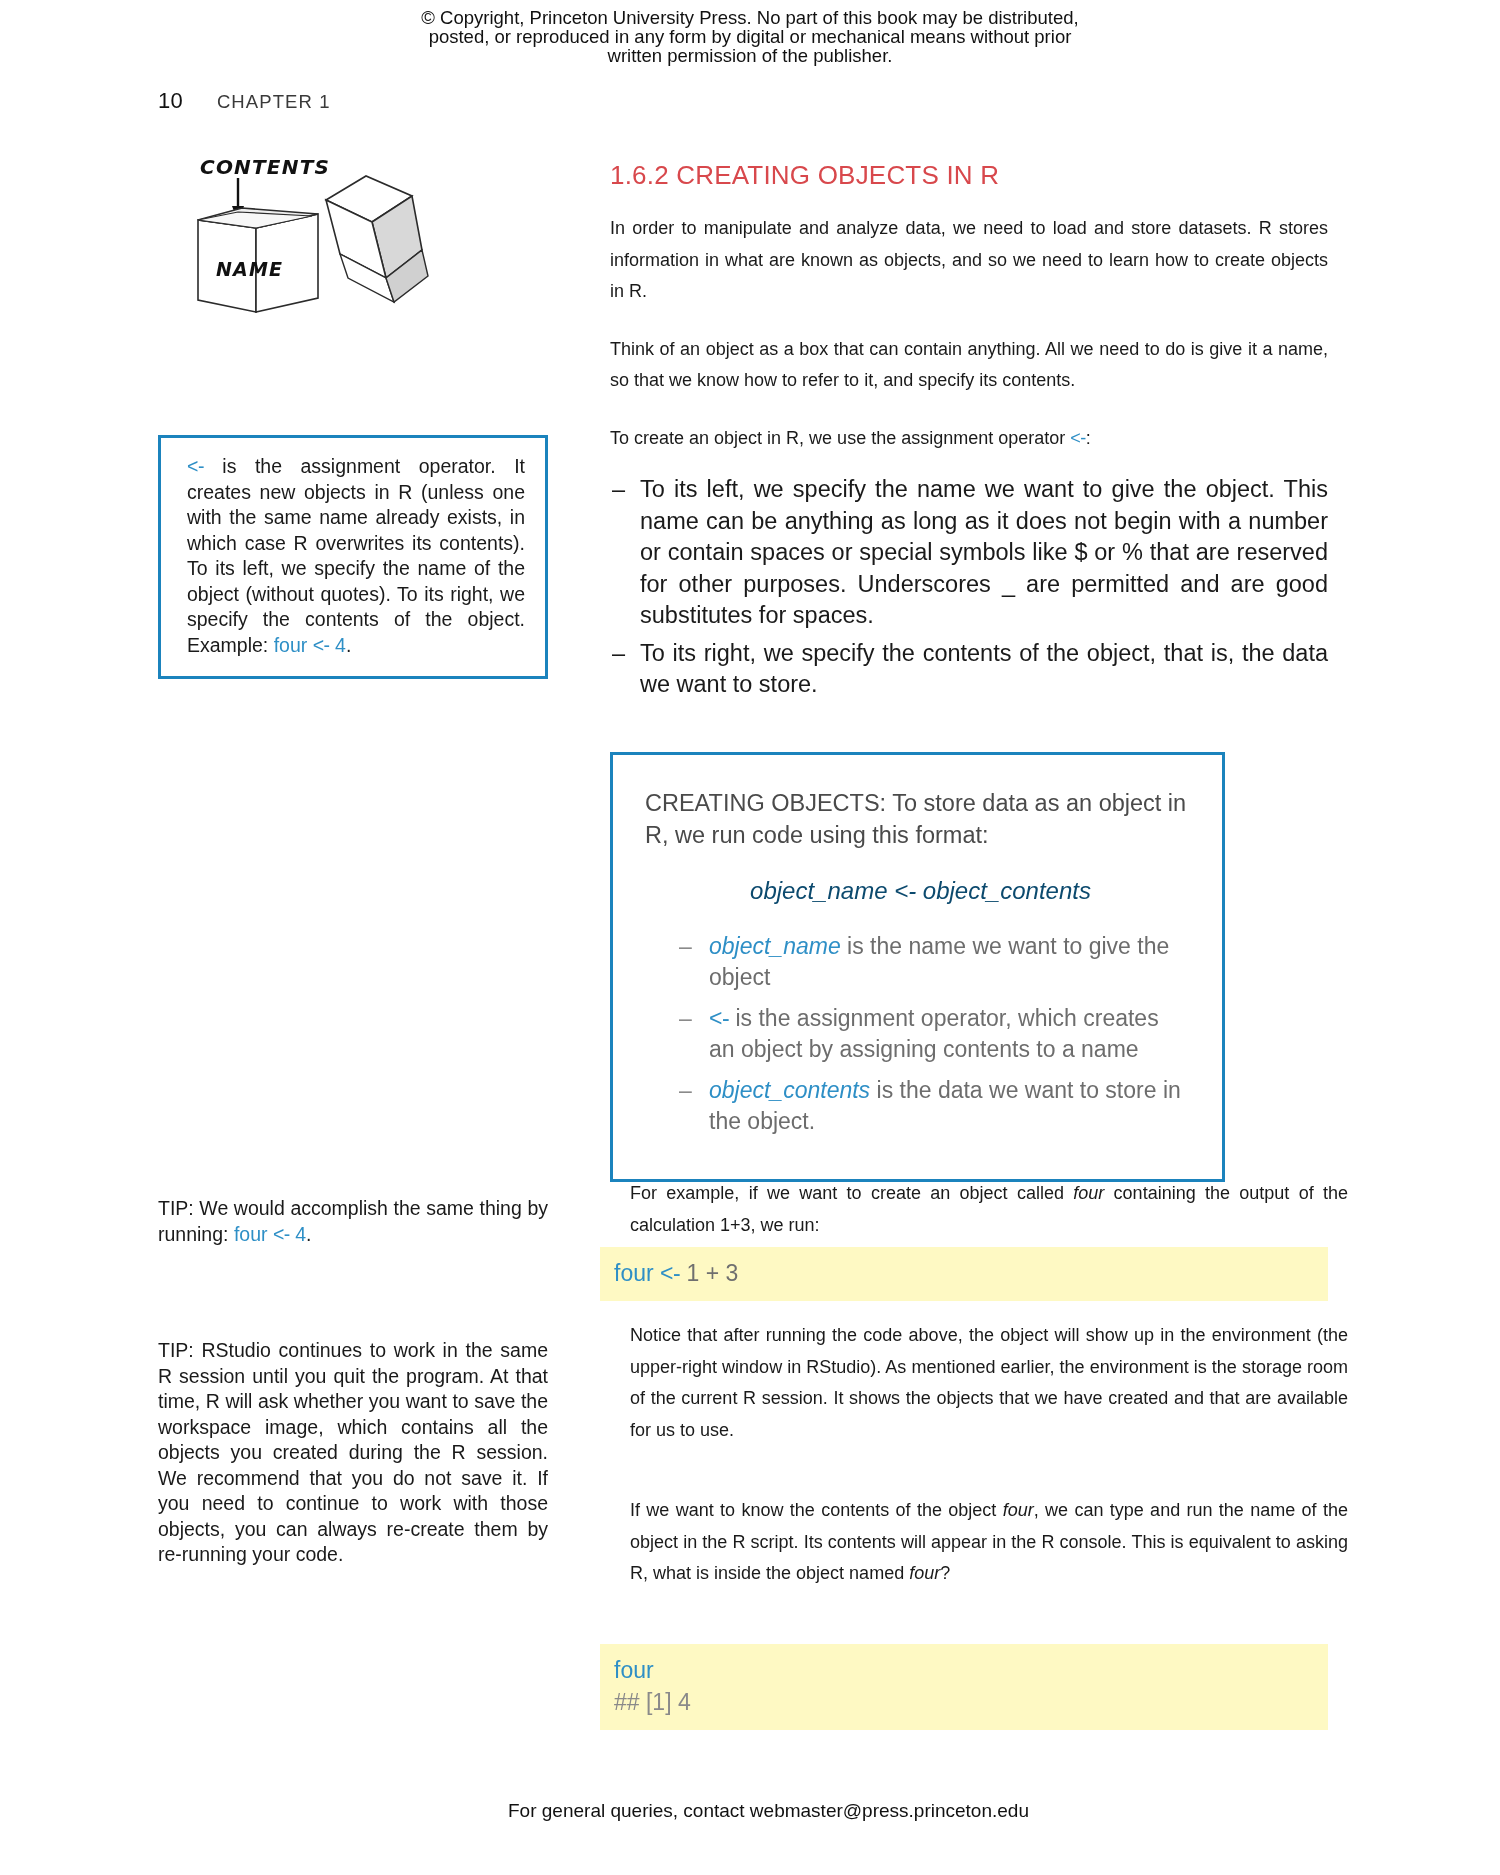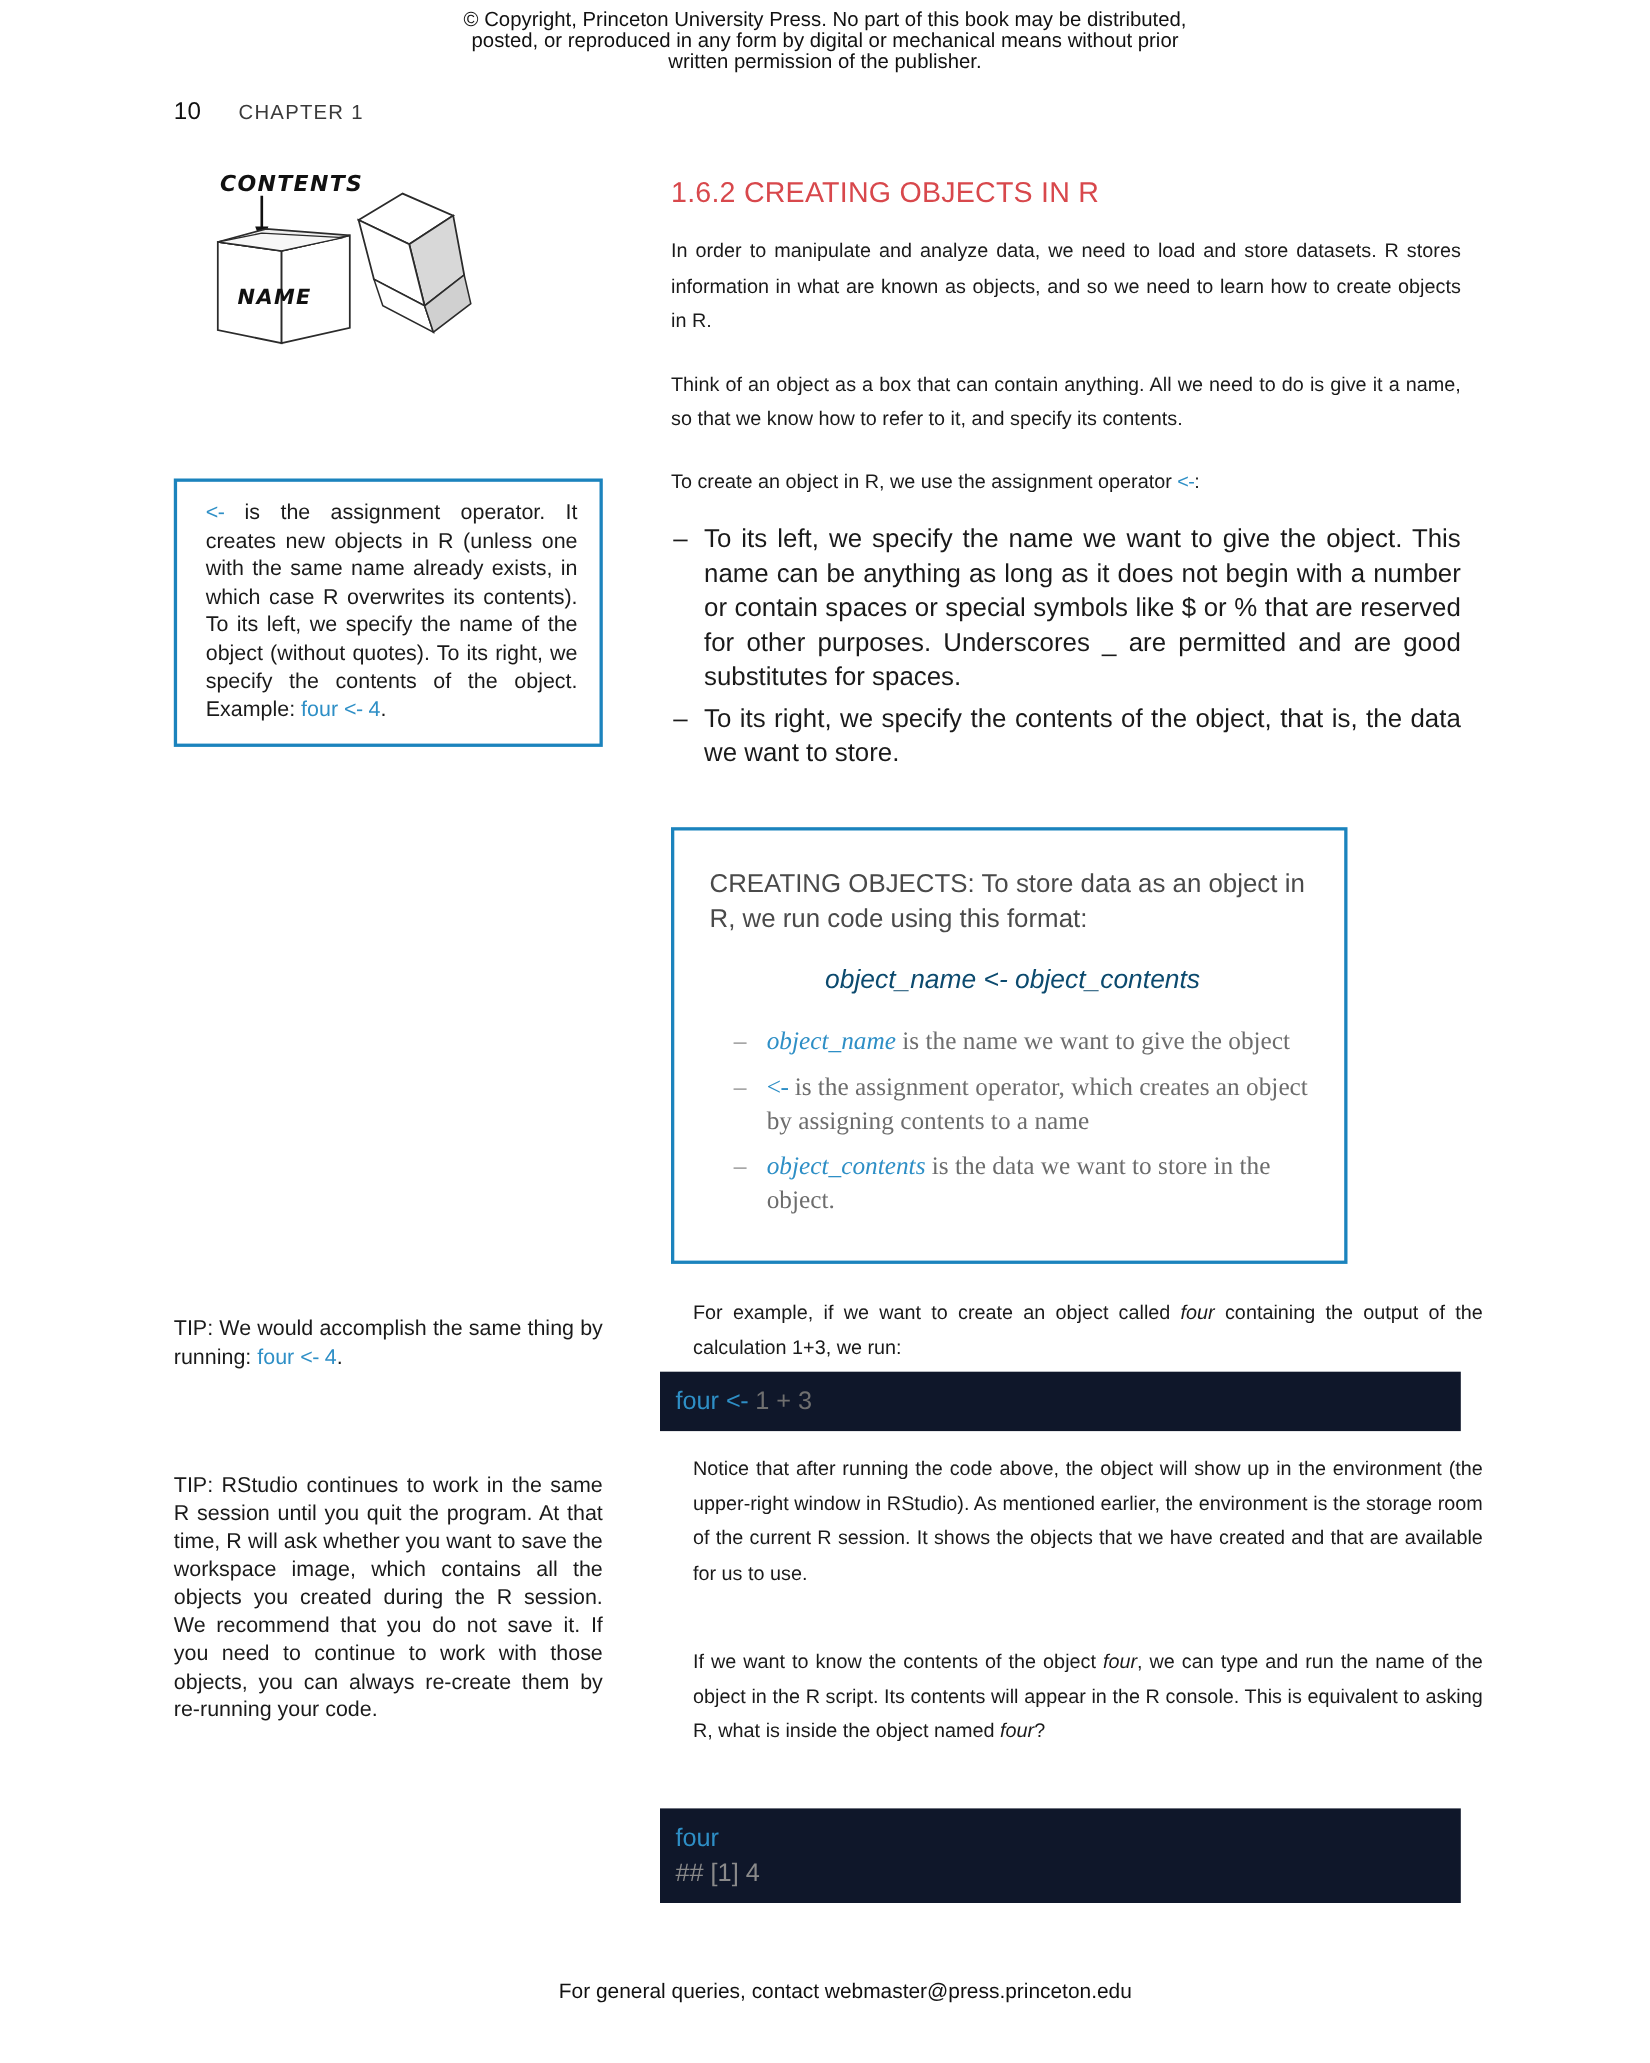--- a/index.html
+++ b/index.html
@@ -156,23 +156,22 @@
     color: #0c4a6e;
     margin: 0 0 26px 0;
   }
   .infobox .where {
     margin: 0 0 14px 0;
     font-size: 23px;
     color: #6d6d6d;
   }
   .infobox ul {
     list-style: none;
-    margin: 0;
+    margin: 12px;
     padding: 0 0 0 22px;
-    font-family: Liberation Serif, serif;
   }
   .infobox ul li {
     position: relative;
     padding-left: 30px;
     margin-bottom: 10px;
     font-size: 23px;
     line-height: 31px;
     color: #6d6d6d;
   }
   .infobox ul li::before {
@@ -189,21 +188,21 @@
   .infobox .opterm {
     color: #2e8fc6;
     font-style: normal;
     letter-spacing: -0.5px;
   }
 
   
   .codeblock {
     position: absolute;
     box-sizing: border-box;
-    background: #0f172a;
+    background: #fef9c3;
     padding: 10px 0 12px 14px;
     font-size: 23px;
     line-height: 32px;
     color: #6f6f6f;
   }
   .codeblock .kw { color: #2e8fc6; }
   .codeblock .out { color: #8a8a8a; }
 
   #codeblock-1 { left: 600px; top: 1247px; width: 728px; }
   #codeblock-2 { left: 600px; top: 1644px; width: 728px; }

